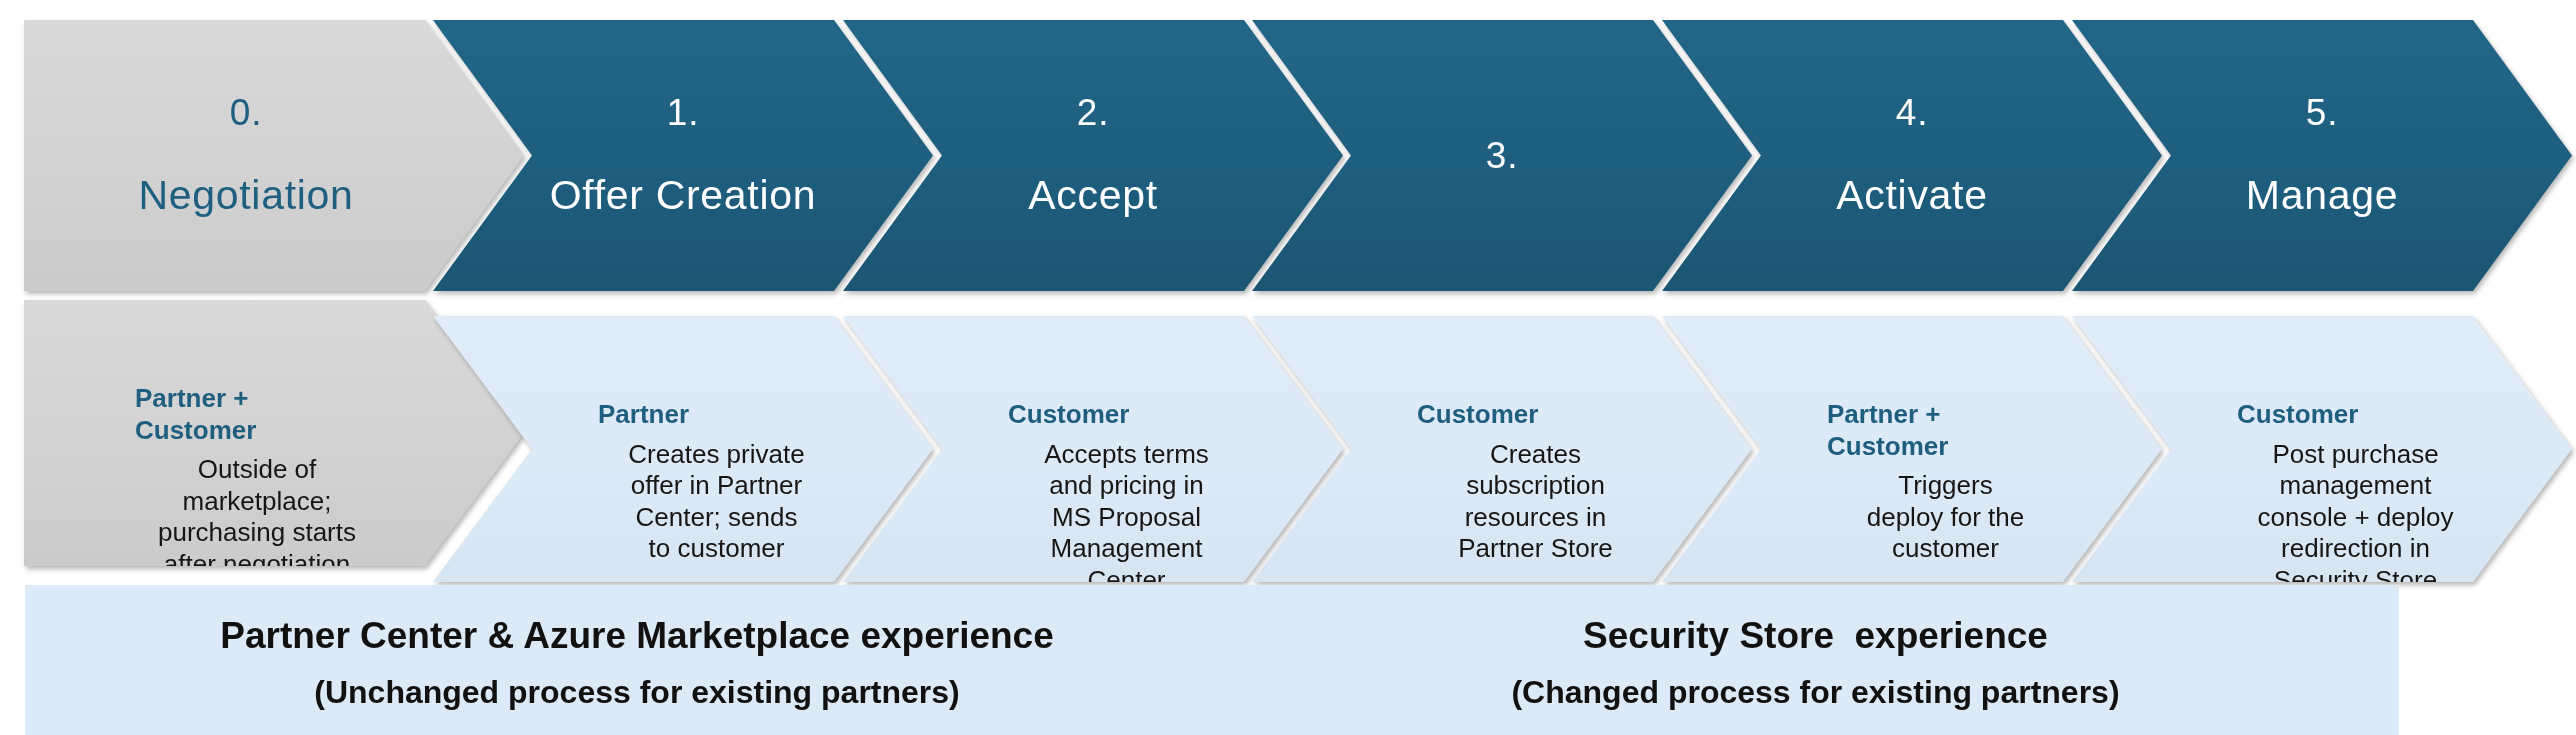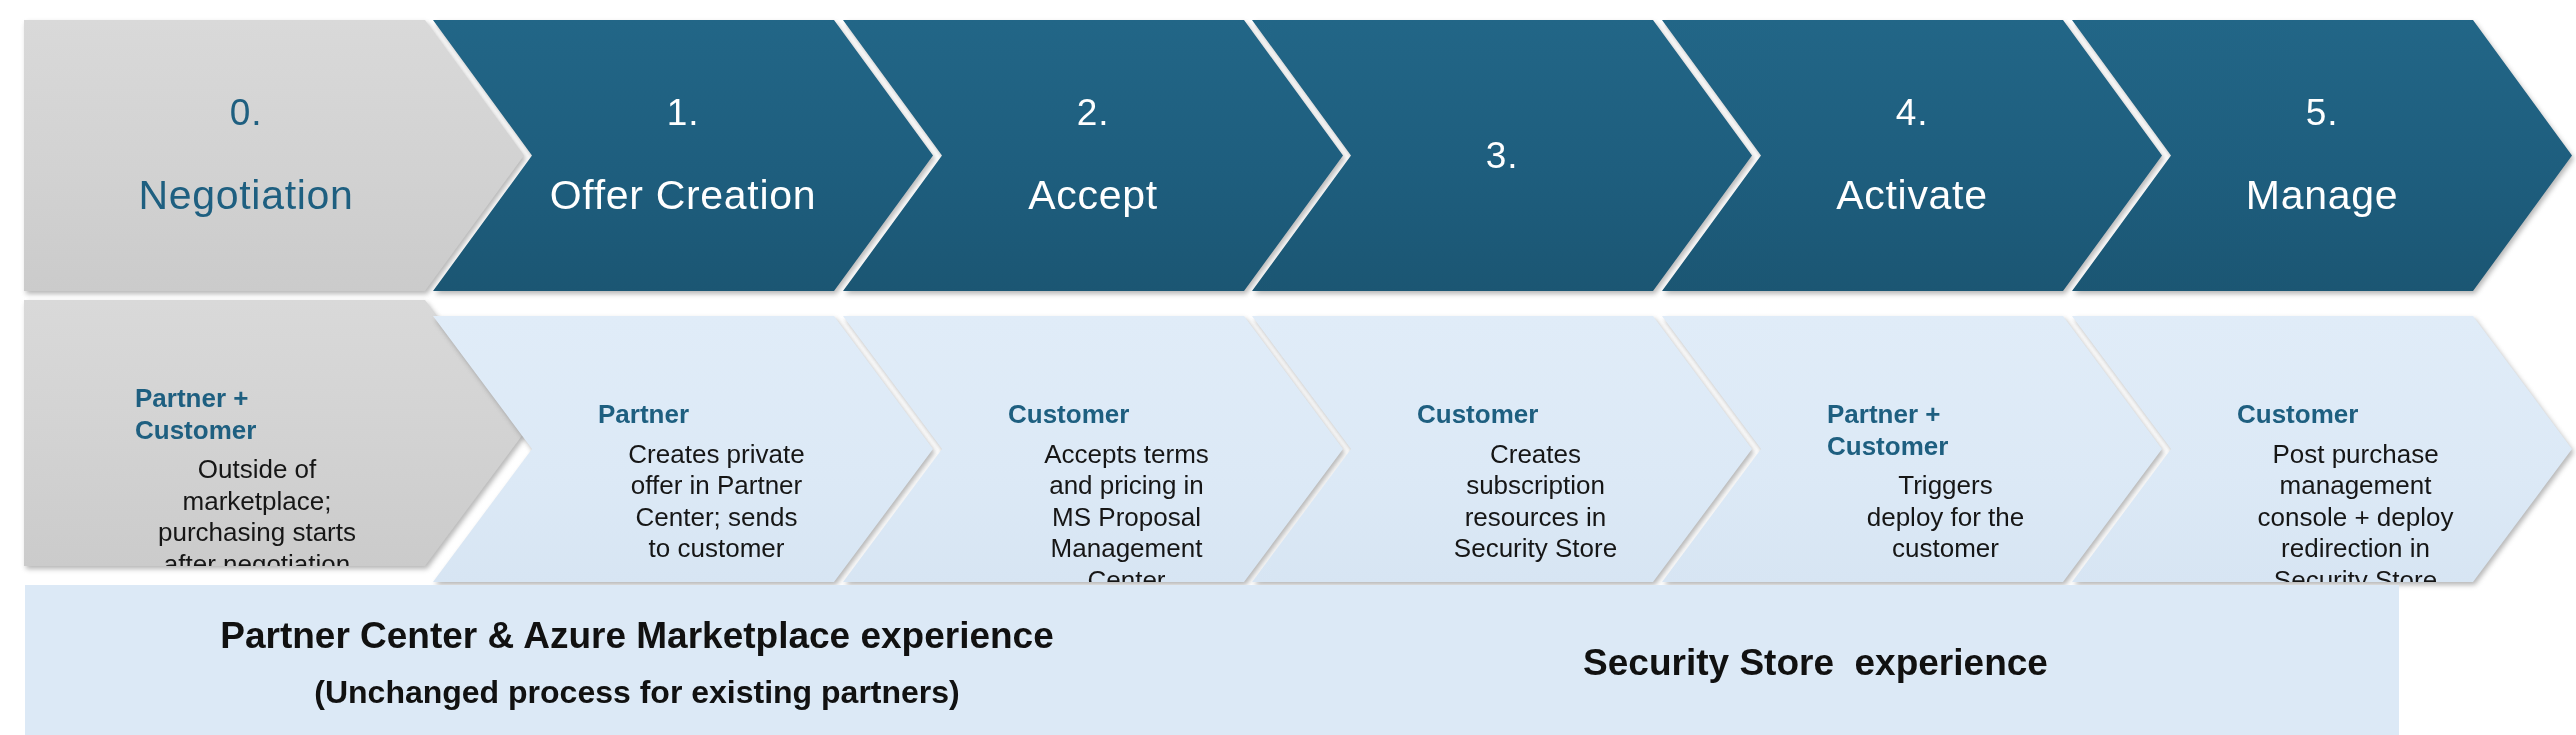--- a/index.html
+++ b/index.html
@@ -138,21 +138,21 @@
       </div>
     </div>
   </div>
   <div class="shape-wrap" style="left:1252px;top:300px;width:500px;height:266px">
     <div class="shape chev fill-blue">
       <div class="desc-block">
         <div class="actor">Customer</div>
         <div class="desc">Creates
 subscription
 resources in
-Security Store</div>
+Partner Store</div>
       </div>
     </div>
   </div>
   <div class="shape-wrap" style="left:1662px;top:300px;width:500px;height:266px">
     <div class="shape chev fill-blue">
       <div class="desc-block">
         <div class="actor">Partner +
 Customer</div>
         <div class="desc">Triggers
 deploy for the
@@ -172,16 +172,17 @@
       </div>
     </div>
   </div>
 
   <div class="band" style="left:25px;width:1224px">
     <div class="band-title">Partner Center &amp; Azure Marketplace experience</div>
     <div class="band-subtitle">(Unchanged process for existing partners)</div>
   </div>
   <div class="band" style="left:1232px;width:1167px">
     <div class="band-title">Security Store  experience</div>
+    <div class="band-subtitle">(Changed process for existing partners)</div>
   </div>
 
 </div>
 
 
 </body></html>

